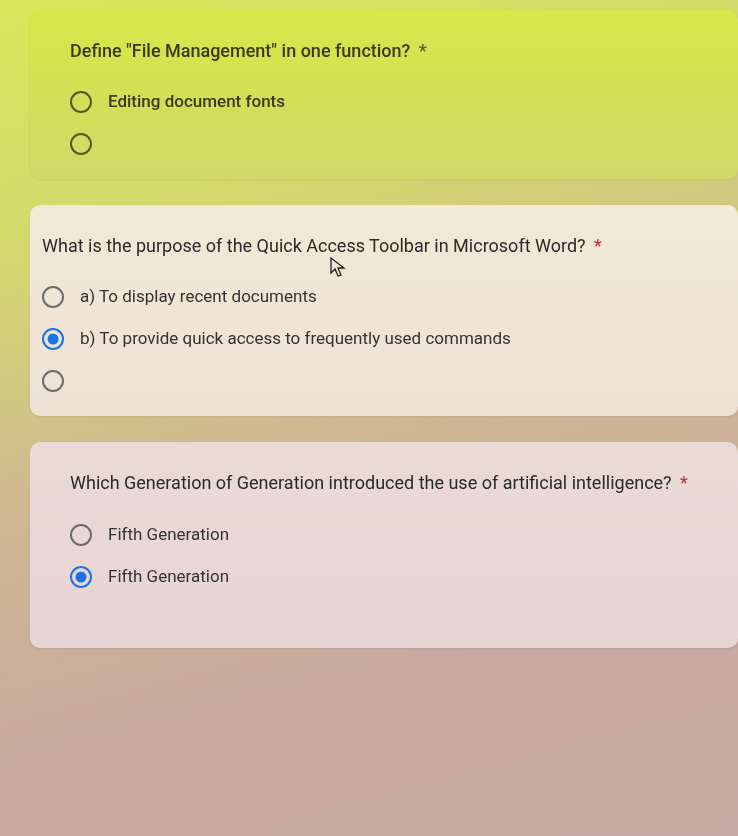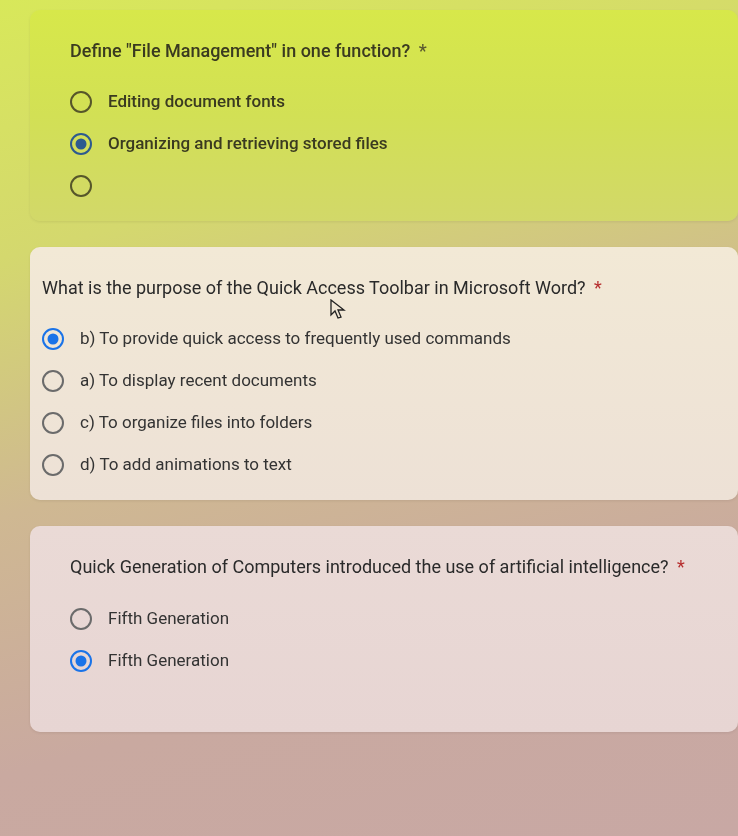--- a/index.html
+++ b/index.html
@@ -82,60 +82,51 @@
   <div class="question">
     <span>Define "File Management" in one function?</span>
     <span class="asterisk">*</span>
   </div>
   <div class="options">
     <div class="option">
       <span class="radio"></span>
       <span class="option-label">Editing document fonts</span>
     </div>
     <div class="option">
-      <span class="radio selected"></span>
-      <span class="option-label">Organizing and retrieving stored files</span>
-    </div>
-    <div class="option">
       <span class="radio"></span>
     </div>
   </div>
 </div>
 
 <div class="card card-light cursor-wrap">
   <div class="question">
     <span>What is the purpose of the Quick Access Toolbar in Microsoft Word?</span>
     <span class="asterisk">*</span>
   </div>
   <svg class="cursor-icon" style="top:52px; left:300px;" viewBox="0 0 16 22">
     <path d="M1 1 L1 16 L5 12 L8 19 L11 18 L8 11 L14 11 Z" fill="none" stroke="#222" stroke-width="1.3"></path>
   </svg>
   <div class="options">
     <div class="option">
+      <span class="radio"></span>
+      <span class="option-label">a) To display recent documents</span>
+    </div>
+    <div class="option">
       <span class="radio selected"></span>
       <span class="option-label">b) To provide quick access to frequently used commands</span>
     </div>
     <div class="option">
       <span class="radio"></span>
-      <span class="option-label">a) To display recent documents</span>
-    </div>
-    <div class="option">
-      <span class="radio"></span>
-      <span class="option-label">c) To organize files into folders</span>
-    </div>
-    <div class="option">
-      <span class="radio"></span>
-      <span class="option-label">d) To add animations to text</span>
     </div>
   </div>
 </div>
 
 <div class="card card-light2" style="padding-bottom:60px;">
   <div class="question">
-    <span>Quick Generation of Computers introduced the use of artificial intelligence?</span>
+    <span>Which Generation of Generation introduced the use of artificial intelligence?</span>
     <span class="asterisk">*</span>
   </div>
   <div class="options">
     <div class="option">
       <span class="radio"></span>
       <span class="option-label">Fifth Generation</span>
     </div>
     <div class="option">
       <span class="radio selected"></span>
       <span class="option-label">Fifth Generation</span>

